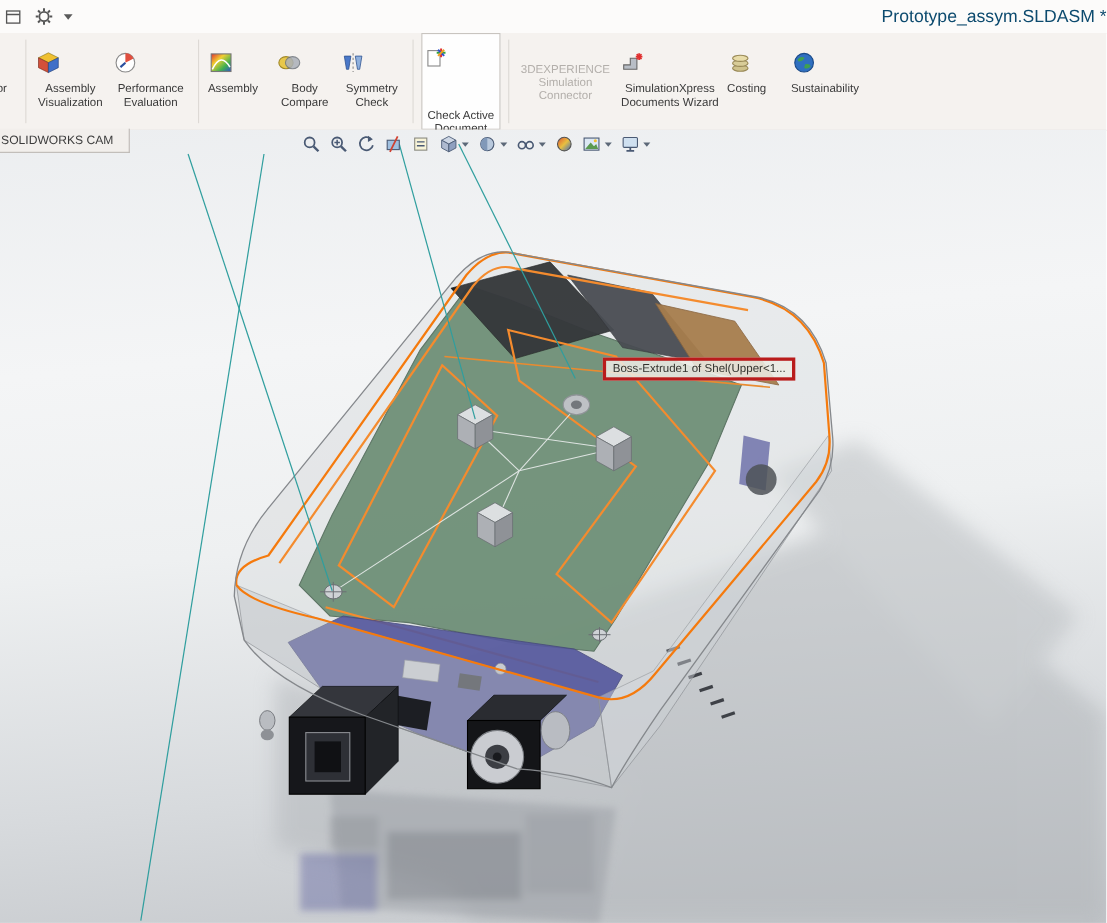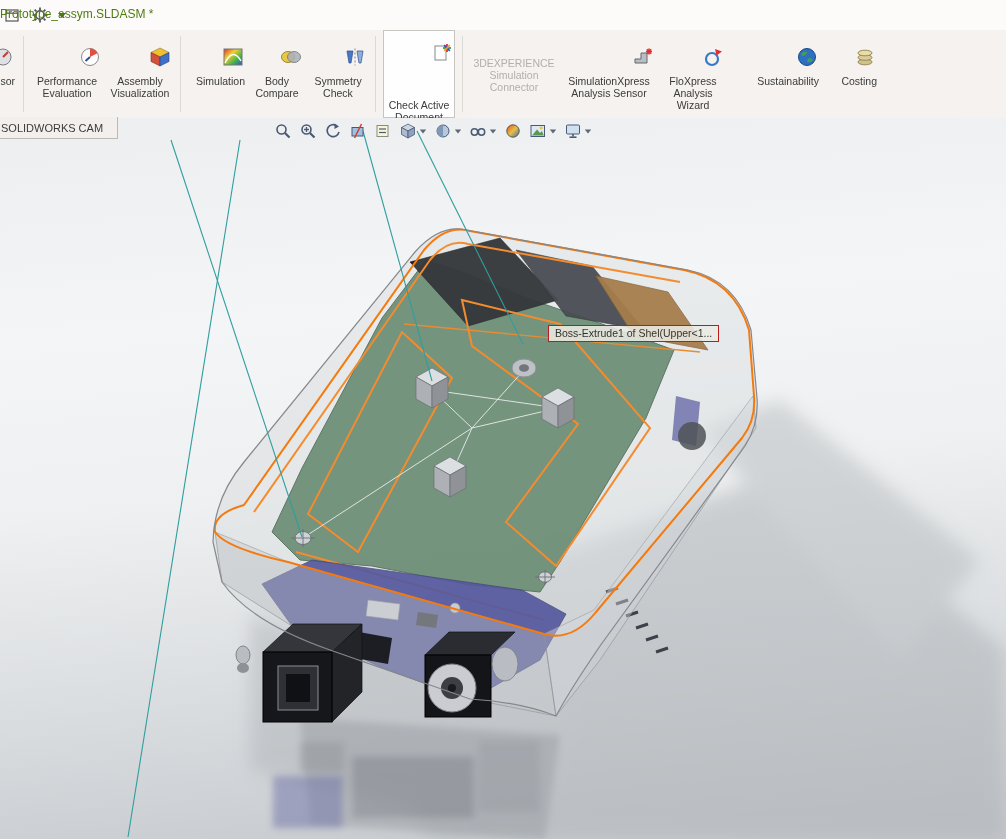--- a/index.html
+++ b/index.html
@@ -1,28 +1,28 @@
 <!DOCTYPE html>
 <html><head>
 <meta charset="utf-8">
 <style>
   html,body{margin:0;padding:0;background:#ffffff;}
   body{font-family:"Liberation Sans", sans-serif; -webkit-font-smoothing:antialiased;}
   #app{position:relative;width:1006px;height:839px;overflow:hidden;background:#fff;}
 
   
   .titlebar{position:absolute;top:0;left:0;width:1006px;height:30px;background:#fcfbfa;border-bottom:1px solid #e7e4e1;}
-  .titlebar .title{position:absolute;left:0;right:0;top:7px;text-align:left;font-size:12px;color:#4d7c0f;}
+  .titlebar .title{position:absolute;left:0;right:0;top:7px;text-align:right;font-size:16px;color:#0c4a6e;}
   .tb-icons{position:absolute;left:2px;top:5px;display:flex;align-items:center;gap:8px;}
   .tb-icons .ic{width:20px;height:20px;display:flex;align-items:center;justify-content:center;cursor:default;}
   .caret{width:0;height:0;border-left:4px solid transparent;border-right:4px solid transparent;border-top:5px solid #5a5a5a;}
 
   
   .ribbon{position:absolute;top:30px;left:0;width:1006px;height:88px;background:#f5f2ef;border-bottom:1px solid #d9d5d1;display:flex;align-items:stretch;overflow:hidden;}
-  .rb{display:flex;flex-direction:column;align-items:flex-end;justify-content:flex-start;padding-top:10px;margin:0 2px;cursor:default;border:1px solid transparent;}
+  .rb{display:flex;flex-direction:column;align-items:flex-start;justify-content:flex-start;padding-top:10px;margin:0 2px;cursor:default;border:1px solid transparent;}
   .rb .icn{height:32px;display:flex;align-items:center;justify-content:center;}
   .rb .lbl{font-size:10.5px;line-height:12px;text-align:center;color:#3b3b3b;margin-top:2px;}
   .rb.active{background:#fefefe;border:1px solid #c8c4bf;gap:32px;}
   .rb.disabled .lbl{color:#b3afab;}
   .rb.noicon{justify-content:center;padding-top:0;}
   .rb .dd{margin-top:3px;}
   .sep{width:1px;background:#ddd9d5;margin:6px 5px;}
 
   
   .tabrow{position:absolute;top:117px;left:-14px;display:flex;z-index:5;}
@@ -36,21 +36,21 @@
   .hu svg{display:block;}
   .hu .caret{border-top-color:#5c6878;margin-left:2px;transform:scale(.8);}
 
   
   .viewport{position:absolute;top:118px;left:0;width:1006px;height:721px;
     background:linear-gradient(175deg,#eceef0 0%,#f4f5f6 28%,#eef0f1 50%,#d7dadd 78%,#c3c6ca 100%);}
   .viewport svg{position:absolute;top:0;left:0;}
 
   
   .model-tooltip{position:absolute;left:548px;top:325px;z-index:6;background:rgba(236,235,228,0.88);
-    border:1px solid #b91c1c;color:#33332e;font-size:10.5px;padding:1px 6px 2px 6px;white-space:nowrap;}
+    border:3px solid #b91c1c;color:#33332e;font-size:10.5px;padding:1px 6px 2px 6px;white-space:nowrap;}
 </style>
 </head>
 <body>
 
 <div id="app">
 
   <div class="titlebar">
     <div class="tb-icons">
       <span class="ic">
         <svg width="16" height="16">
@@ -85,60 +85,60 @@
         <svg width="24" height="24">
             <circle cx="12" cy="12" r="8" fill="#dde0e4" stroke="#7a7d82"></circle>
             <line x1="12" y1="12" x2="17" y2="7" stroke="#c23a2e" stroke-width="2"></line>
           </svg>
       </span>
       <span class="lbl">Sensor</span>
     </div>
 
     <div class="sep"></div>
 
+    <div class="rb" style="width:64px;">
+      <span class="icn">
+        <svg width="24" height="24">
+          <polygon points="12,3 21,7.5 12,12 3,7.5" fill="#f0c030" stroke="#8a7a20" stroke-width=".6"></polygon>
+          <polygon points="3,7.5 12,12 12,21 3,16.5" fill="#d4503a" stroke="#7a2a1c" stroke-width=".6"></polygon>
+          <polygon points="21,7.5 12,12 12,21 21,16.5" fill="#3f6fc8" stroke="#23427c" stroke-width=".6"></polygon>
+        </svg>
+      </span>
+      <span class="lbl">Assembly Visualization</span>
+    </div>
+
     <div class="rb" style="width:70px;">
       <span class="icn">
         <svg width="24" height="24">
           <circle cx="12" cy="12" r="8.5" fill="#ffffff" stroke="#8a8a8a"></circle>
           <path d="M12,12 L12,3.5 A8.5,8.5 0 0,1 19.4,8.2 Z" fill="#e04f3f"></path>
           <line x1="12" y1="12" x2="7.5" y2="16" stroke="#2a4f9e" stroke-width="2"></line>
         </svg>
       </span>
       <span class="lbl">Performance Evaluation</span>
-    </div>
-
-    <div class="rb" style="width:64px;">
-      <span class="icn">
-        <svg width="24" height="24">
-          <polygon points="12,3 21,7.5 12,12 3,7.5" fill="#f0c030" stroke="#8a7a20" stroke-width=".6"></polygon>
-          <polygon points="3,7.5 12,12 12,21 3,16.5" fill="#d4503a" stroke="#7a2a1c" stroke-width=".6"></polygon>
-          <polygon points="21,7.5 12,12 12,21 21,16.5" fill="#3f6fc8" stroke="#23427c" stroke-width=".6"></polygon>
-        </svg>
-      </span>
-      <span class="lbl">Assembly Visualization</span>
     </div>
 
     <div class="sep"></div>
 
     <div class="rb" style="width:56px;">
       <span class="icn">
         <svg width="24" height="24">
           <defs>
               <linearGradient id="curvG" x1="0" y1="0" x2="1" y2="1">
             <stop offset="0" stop-color="#e03030"></stop>
                 <stop offset=".35" stop-color="#f0d030"></stop>
             <stop offset=".7" stop-color="#40b050"></stop>
                 <stop offset="1" stop-color="#3050d0"></stop>
           </linearGradient>
             </defs>
           <rect x="3" y="4" width="18" height="16" fill="url(#curvG)" stroke="#777"></rect>
           <path d="M4,18 Q12,2 20,16" stroke="#fff" stroke-width="1.4" fill="none"></path>
         </svg>
       </span>
-      <span class="lbl">Simulation</span>
+      <span class="lbl">Assembly</span>
     </div>
 
     <div class="rb" style="width:52px;">
       <span class="icn">
         <svg width="24" height="24">
           <ellipse cx="9" cy="12" rx="6.5" ry="5.5" fill="#e8c84a" stroke="#a08828"></ellipse>
           <ellipse cx="15" cy="12" rx="6.5" ry="5.5" fill="#aab0b8" stroke="#70767e" opacity=".85"></ellipse>
         </svg>
       </span>
       <span class="lbl">Body Compare</span>
@@ -185,54 +185,45 @@
         <svg width="24" height="24">
           <path d="M4,14 L10,14 L10,8 L16,8 L16,18 L4,18 Z" fill="#b8bec6" stroke="#666"></path>
           <g stroke="#e03030" stroke-width="1.6">
             <line x1="18" y1="3.5" x2="18" y2="9.5"></line>
               <line x1="15" y1="6.5" x2="21" y2="6.5"></line>
             <line x1="15.8" y1="4.3" x2="20.2" y2="8.7"></line>
               <line x1="20.2" y1="4.3" x2="15.8" y2="8.7"></line>
           </g>
         </svg>
       </span>
-      <span class="lbl">SimulationXpress Analysis Sensor</span>
-    </div>
-
-    <div class="rb" style="width:64px;">
-      <span class="icn">
-        <svg width="24" height="24">
-          <circle cx="11" cy="14" r="6" fill="none" stroke="#3878c8" stroke-width="2.2"></circle>
-          <polygon points="14,4 21,6.5 15.5,10.5" fill="#e03030"></polygon>
-        </svg>
-      </span>
-      <span class="lbl">FloXpress Analysis Wizard</span>
-    </div>
-
+      <span class="lbl">SimulationXpress Documents Wizard</span>
+    </div>
+
+
+
+    <div class="rb" style="width:52px;">
+      <span class="icn">
+        <svg width="24" height="24">
+          <ellipse cx="12" cy="17" rx="7" ry="2.8" fill="#cfc28c" stroke="#9a8a58"></ellipse>
+          <ellipse cx="12" cy="12.5" rx="7" ry="2.8" fill="#d8cc98" stroke="#9a8a58"></ellipse>
+          <ellipse cx="12" cy="8" rx="7" ry="2.8" fill="#e8dca8" stroke="#9a8a58"></ellipse>
+        </svg>
+      </span>
+      <span class="lbl">Costing</span>
+    </div>
 
     <div class="rb" style="width:88px;">
       <span class="icn">
         <svg width="24" height="24">
           <circle cx="12" cy="12" r="8.5" fill="#2f6fc0" stroke="#1a4a88"></circle>
           <path d="M6,9 Q9,5.5 12.5,7.5 Q10.5,11 7,11 Z" fill="#40a050"></path>
           <path d="M13,13.5 Q17,12.5 18,15.5 Q15,18.5 12,16.5 Z" fill="#40a050"></path>
         </svg>
       </span>
       <span class="lbl">Sustainability</span>
-    </div>
-
-    <div class="rb" style="width:52px;">
-      <span class="icn">
-        <svg width="24" height="24">
-          <ellipse cx="12" cy="17" rx="7" ry="2.8" fill="#cfc28c" stroke="#9a8a58"></ellipse>
-          <ellipse cx="12" cy="12.5" rx="7" ry="2.8" fill="#d8cc98" stroke="#9a8a58"></ellipse>
-          <ellipse cx="12" cy="8" rx="7" ry="2.8" fill="#e8dca8" stroke="#9a8a58"></ellipse>
-        </svg>
-      </span>
-      <span class="lbl">Costing</span>
     </div>
   </div>
 
   <div class="viewport">
     <svg width="1006" height="721" viewBox="0 118 1006 721">
       <defs>
         <filter id="soft" x="-30%" y="-30%" width="160%" height="160%">
             <feGaussianBlur stdDeviation="9"></feGaussianBlur>
           </filter>
         <filter id="soft3" x="-30%" y="-30%" width="160%" height="160%">

